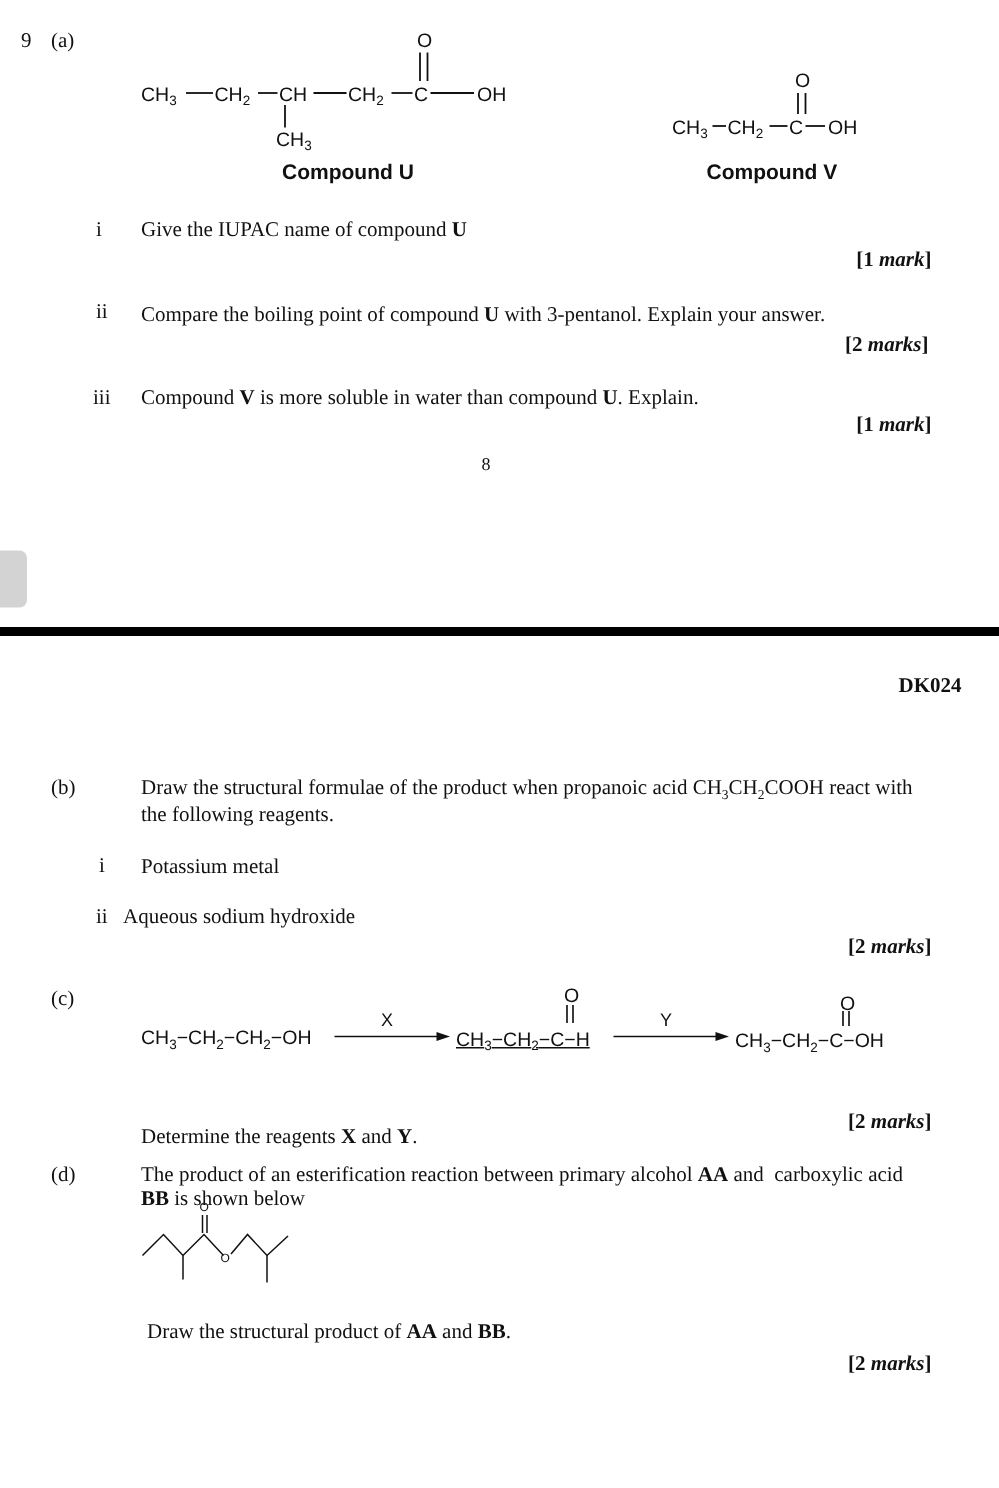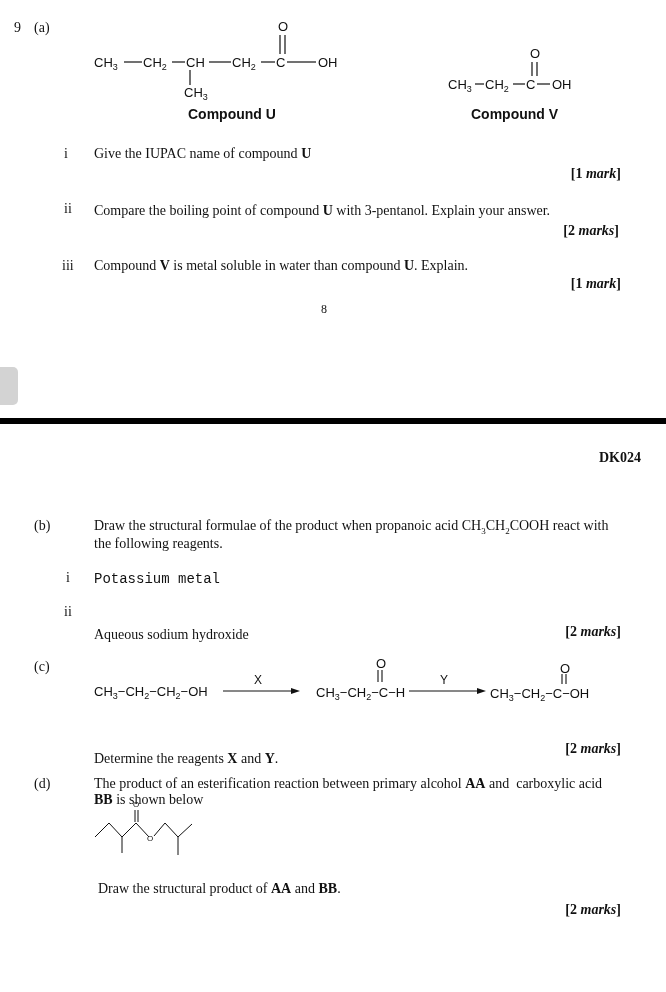--- a/index.html
+++ b/index.html
@@ -61,58 +61,58 @@
 
 <div class="abs serif" style="left:64px; top:146px;">i</div>
 <div class="abs serif" style="left:94px; top:146px;"><span>Give the IUPAC name of compound </span><b>U</b></div>
 <div class="abs serif mark" style="right:45px; top:166px;">[<span>1</span> <i>mark</i>]</div>
 
 <div class="abs serif" style="left:64px; top:201px;">ii</div>
 <div class="abs serif" style="left:94px; top:203px;"><span>Compare the boiling point of compound </span><b>U</b><span> with 3-pentanol. Explain your answer.</span></div>
 <div class="abs serif mark" style="right:47px; top:223px;">[<span>2</span> <i>marks</i>]</div>
 
 <div class="abs serif" style="left:62px; top:258px;">iii</div>
-<div class="abs serif" style="left:94px; top:258px;"><span>Compound </span><b>V</b><span> is metal soluble in water than compound </span><b>U</b><span>. Explain.</span></div>
+<div class="abs serif" style="left:94px; top:258px;"><span>Compound </span><b>V</b><span> is more soluble in water than compound </span><b>U</b><span>. Explain.</span></div>
 <div class="abs serif mark" style="right:45px; top:276px;">[<span>1</span> <i>mark</i>]</div>
 
 <div class="abs serif" style="left:321px; top:302px; font-size:12px;">8</div>
 
 <div class="side-tab"></div>
 <div class="page-sep"></div>
 
 <div class="abs serif" style="right:25px; top:450px; font-weight:bold;text-align:right;">DK024</div>
 
 <div class="abs serif" style="left:34px; top:518px;">(b)</div>
 <div class="abs serif" style="left:94px; top:518px;"><span>Draw the structural formulae of the product when propanoic acid CH</span><sub style="font-size:9px;">3</sub><span>CH</span><sub style="font-size:9px;">2</sub><span>COOH react with</span></div>
 <div class="abs serif" style="left:94px; top:536px;">the following reagents.</div>
 
 <div class="abs serif" style="left:66px; top:570px;">i</div>
-<div class="abs serif" style="left:94px; top:571px;font-family:Liberation Mono, monospace;">Potassium metal</div>
+<div class="abs serif" style="left:94px; top:571px;">Potassium metal</div>
 <div class="abs serif" style="left:64px; top:604px;">ii</div>
-<div class="abs serif" style="left:94px; top:604px;margin-top:23px;">Aqueous sodium hydroxide</div>
+<div class="abs serif" style="left:82px; top:604px;">Aqueous sodium hydroxide</div>
 <div class="abs serif mark" style="right:45px; top:624px;">[<span>2</span> <i>marks</i>]</div>
 
 <div class="abs serif" style="left:34px; top:659px;">(c)</div>
 <div>
   <div class="abs chem" style="left:94px; top:684px;">CH<sub>3</sub>−CH<sub>2</sub>−CH<sub>2</sub>−OH</div>
   <div class="abs chem" style="left:254px; top:673px; font-size:12px;">X</div>
   <svg width="666" height="992" style="left:0; top:0;">
     <line x1="223" y1="691" x2="294" y2="691" stroke="#111" stroke-width="1"></line>
     <polygon points="300,691 291,688 291,694" fill="#111"></polygon>
     <line x1="409" y1="691" x2="480" y2="691" stroke="#111" stroke-width="1"></line>
     <polygon points="486,691 477,688 477,694" fill="#111"></polygon>
 
     <line x1="378" y1="670" x2="378" y2="682" stroke="#111" stroke-width="1.1"></line>
     <line x1="382" y1="670" x2="382" y2="682" stroke="#111" stroke-width="1.1"></line>
 
     <line x1="562" y1="674" x2="562" y2="684" stroke="#111" stroke-width="1.1"></line>
     <line x1="566" y1="674" x2="566" y2="684" stroke="#111" stroke-width="1.1"></line>
   </svg>
   <div class="abs chem" style="left:376px; top:656px;">O</div>
-  <div class="abs chem" style="left:316px; top:685px;">CH<sub>3</sub>−CH<sub>2</sub>−C−H</div>
+  <div class="abs chem" style="left:304px; top:685px;text-decoration:underline;">CH<sub>3</sub>−CH<sub>2</sub>−C−H</div>
   <div class="abs chem" style="left:440px; top:673px; font-size:12px;">Y</div>
   <div class="abs chem" style="left:560px; top:661px;">O</div>
   <div class="abs chem" style="left:490px; top:686px;text-align:right;">CH<sub>3</sub>−CH<sub>2</sub>−C−OH</div>
 </div>
 <div class="abs serif" style="left:94px; top:723px;margin-top:28px;"><span>Determine the reagents </span><b>X</b><span> and </span><b>Y</b><span>.</span></div>
 <div class="abs serif mark" style="right:45px; top:741px;">[<span>2</span> <i>marks</i>]</div>
 
 <div class="abs serif" style="left:34px; top:776px;">(d)</div>
 <div class="abs serif" style="left:94px; top:776px;"><span>The product of an esterification reaction between primary alcohol </span><b>AA</b><span style="white-space:pre;"> and  carboxylic acid</span></div>
 <div class="abs serif" style="left:94px; top:792px;"><b>BB</b><span> is shown below</span></div>

